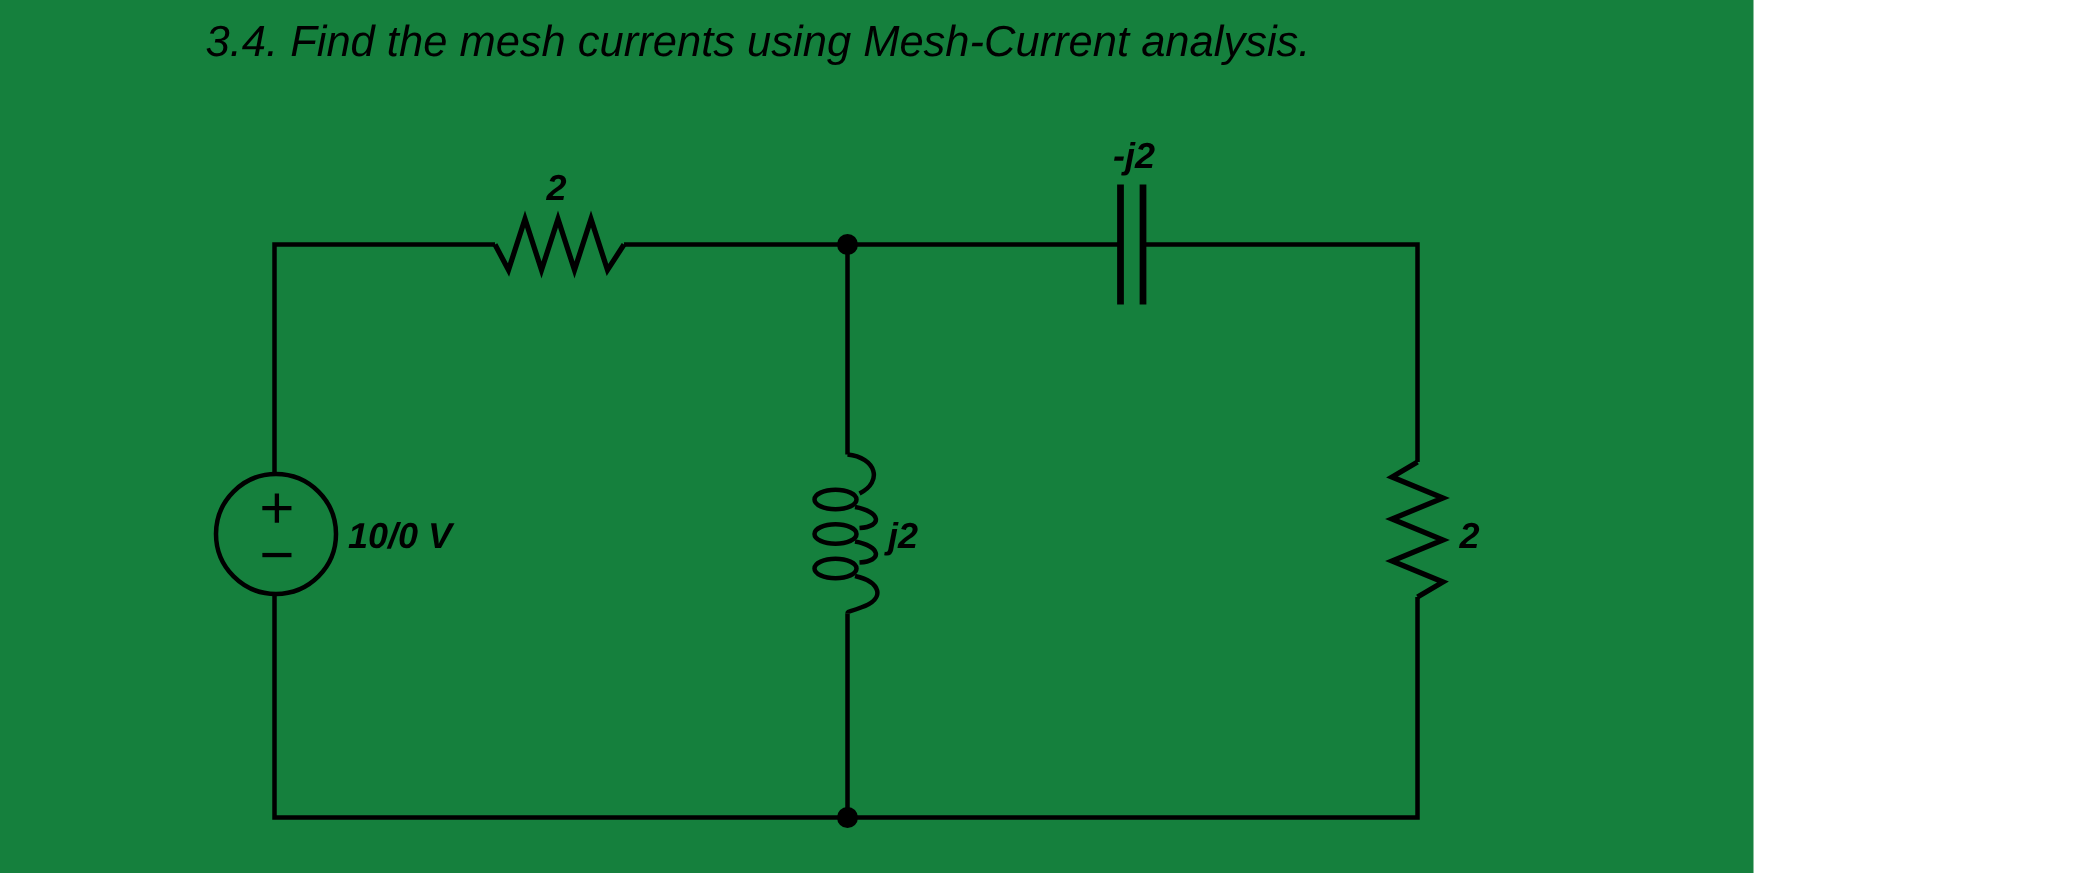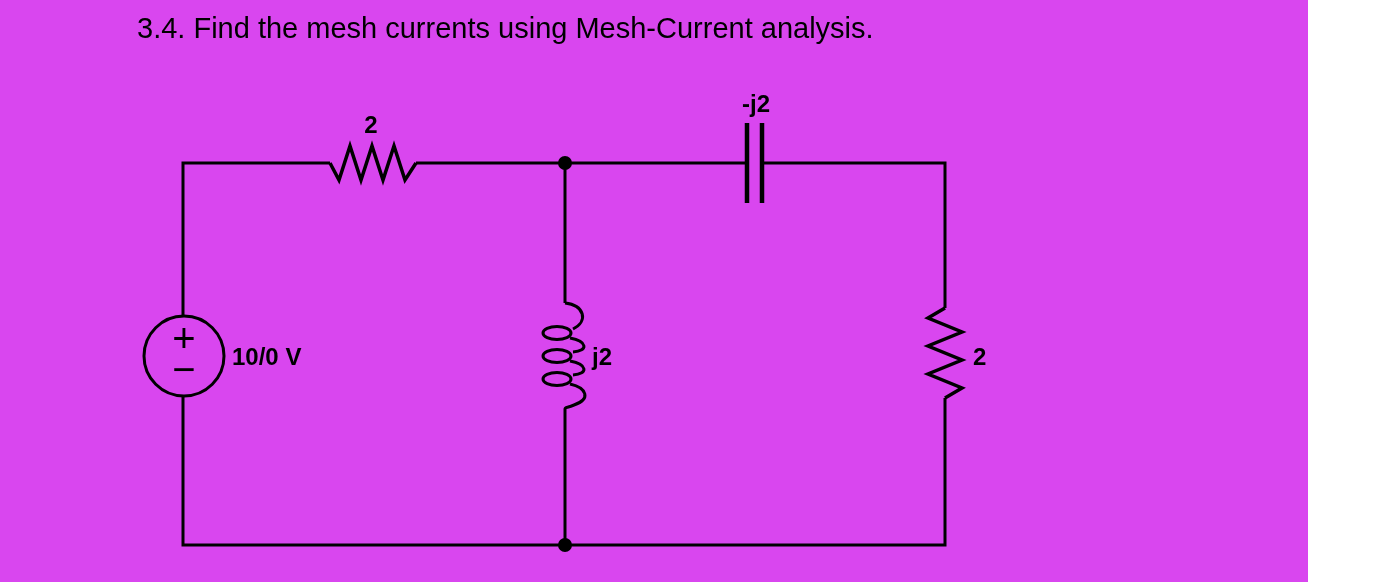--- a/index.html
+++ b/index.html
@@ -6,23 +6,24 @@
     margin: 0;
     padding: 0;
     background: #ffffff;
     width: 1388px;
     height: 582px;
     overflow: hidden;
     font-family: "Liberation Sans", sans-serif;
   }
   .page {
     position: relative;
-    width: 1308px;
+    width: 1169px;
     height: 582px;
-    background: #d946ef;
+    background: #15803d;
+    font-style: italic;
   }
   .title {
     position: absolute;
     left: 137px;
     top: 12px;
     font-size: 29px;
     font-weight: 400;
     color: #000000;
     white-space: nowrap;
     letter-spacing: 0px;

